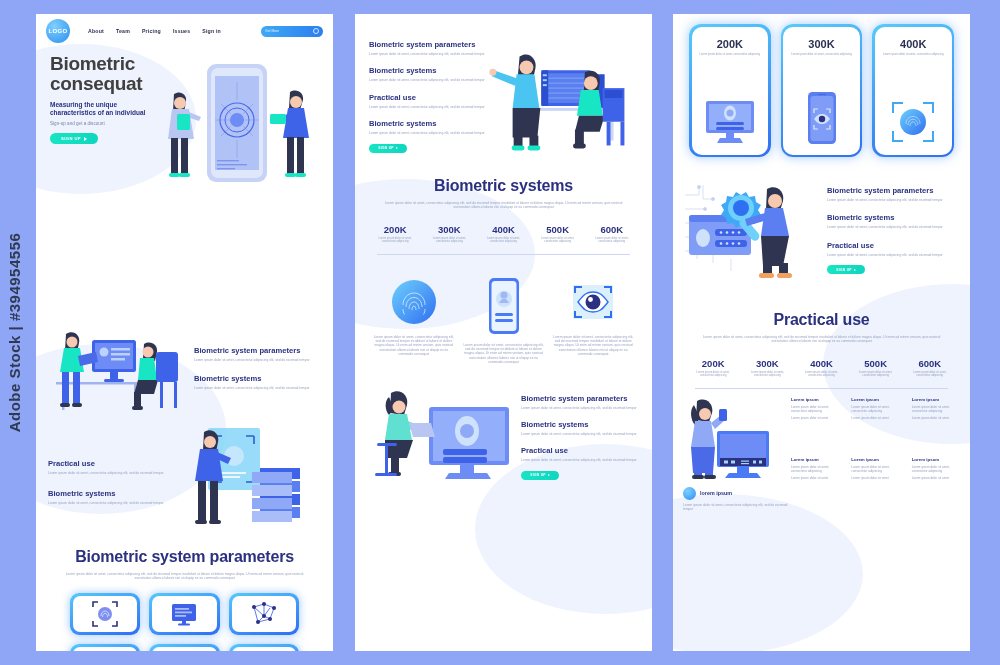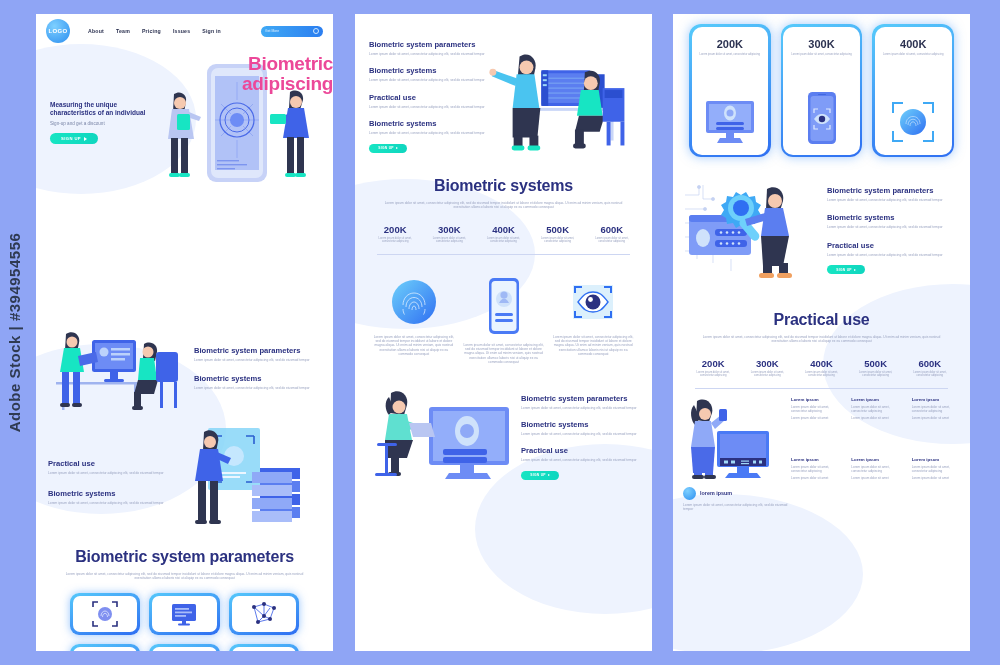--- a/index.html
+++ b/index.html
@@ -43,21 +43,21 @@
   .search-pill{
     margin-left:auto; width:62px;height:11px;border-radius:6px;
     background:linear-gradient(90deg,#3fa9f5,#2b7ef0);
     display:flex;align-items:center;padding:0 4px;
   }
   .search-pill .ph{ font-size:3.4px;color:#dff0ff;}
   .search-pill .mag{ margin-left:auto;width:6px;height:6px;border:1px solid #cfe8ff;border-radius:50%;}
 
   
   .hero{ position:relative; padding:6px 0 0 14px; z-index:4;}
-  h1.hero-title{ font-size:19px; line-height:20px; font-weight:700; color:#ec4899; letter-spacing:-.3px;text-align:right;}
+  h1.hero-title{ font-size:19px; line-height:20px; font-weight:700; color:#404040; letter-spacing:-.3px;}
   .hero-sub{ font-size:6.5px;font-weight:700;color:#2b3180;line-height:8px;margin-top:7px;width:110px;}
   .hero-note{ font-size:4.6px;color:#7b86a8;margin-top:4px;}
   .btn-signup{
     margin-top:7px;width:48px;height:11px;border-radius:6px;
     background:linear-gradient(90deg,#17e5c3,#0fd6bf);
     display:flex;align-items:center;justify-content:center;gap:3px;
     font-size:4.2px;font-weight:700;color:#fff;letter-spacing:.4px;
   }
   .btn-signup .tri{ width:0;height:0;border-left:3px solid #fff;border-top:2px solid transparent;border-bottom:2px solid transparent;}
 
@@ -134,21 +134,21 @@
       </div>
       <div class="search-pill">
         <span class="ph">Get More</span>
         <span class="mag"></span>
       </div>
     </div>
 
     <div class="hero">
       <h1 class="hero-title">
         <span>Biometric</span><br>
-        <span>adipiscing</span>
+        <span>consequat</span>
       </h1>
       <div class="hero-sub">Measuring the unique characteristics of an individual</div>
       <div class="hero-note">Sign-up and get a discount</div>
       <div class="btn-signup">
         <span>SIGN UP</span>
         <span class="tri"></span>
       </div>
     </div>
 
     <svg width="297" height="0" style="position:absolute;"></svg>

